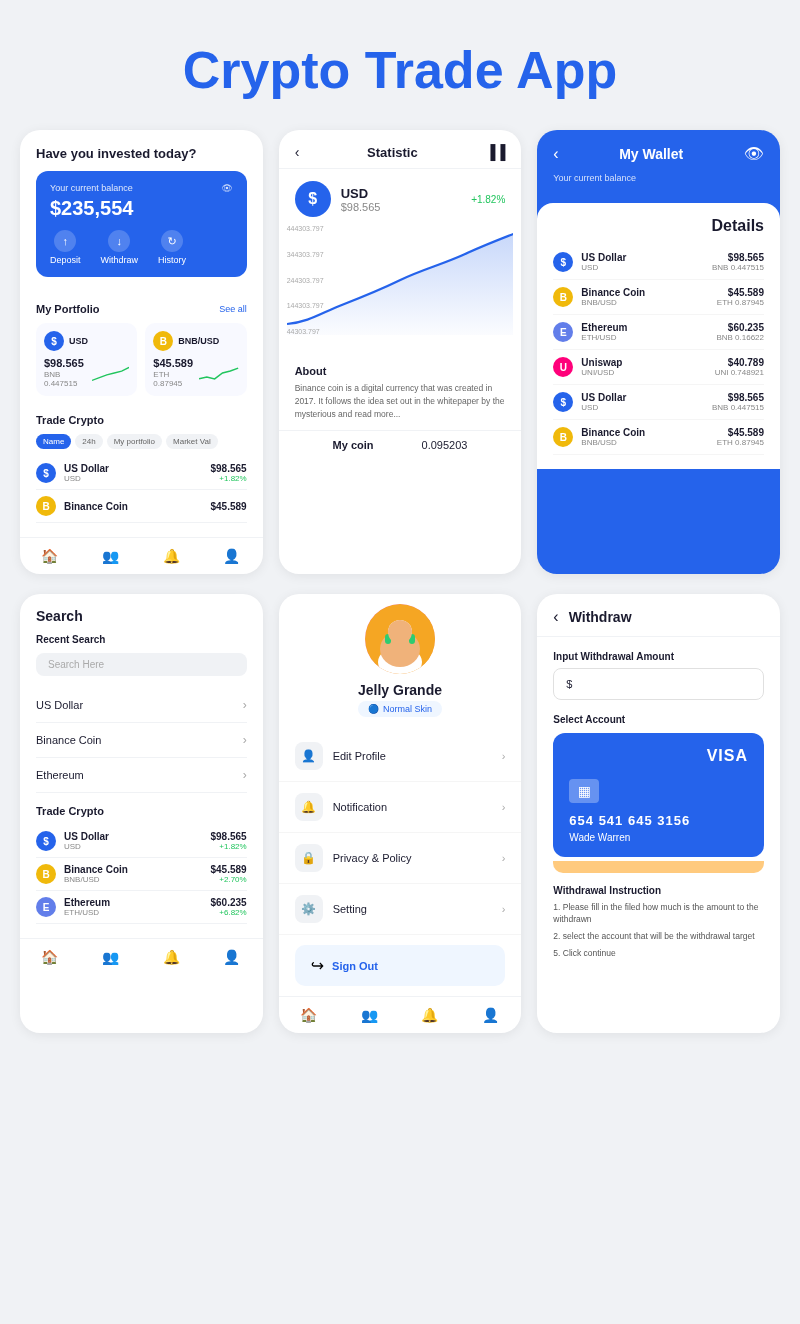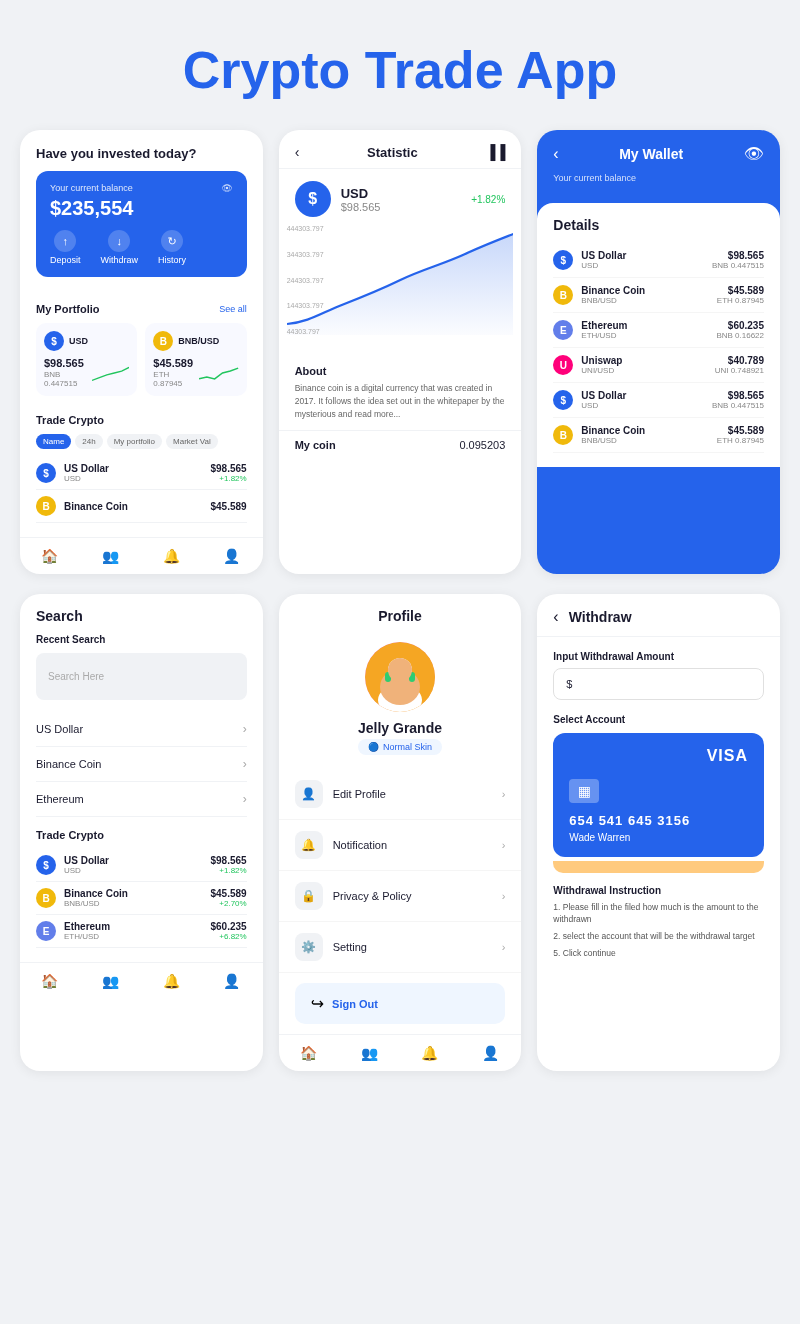--- a/index.html
+++ b/index.html
@@ -268,23 +268,23 @@
     .chart-label { font-size: 7px; color: #aaa; }
 
     .about-section {
       padding: 10px 16px;
     }
     .about-title { font-size: 11px; font-weight: 700; color: #1a1a2e; margin-bottom: 5px; }
     .about-text { font-size: 8.5px; color: #666; line-height: 1.5; }
 
     .my-coin-row {
       display: flex;
-      justify-content: space-between;
-      align-items: center;
-      padding: 8px 16px;
+      justify-content: center;
+      align-items: center;
+      padding: 8px 28px;
       border-top: 1px solid #f0f2f5;
       gap: 48px;
     }
     .my-coin-label { font-size: 11px; font-weight: 600; color: #1a1a2e; }
     .my-coin-val { font-size: 11px; color: #1a1a2e; }
 
     .trade-buttons {
       display: flex;
       gap: 8px;
       padding: 10px 16px 14px;
@@ -335,24 +335,25 @@
       color: #fff;
       margin-bottom: 16px;
     }
 
     .wallet-details {
       background: #fff;
       border-radius: 16px 16px 0 0;
       padding: 14px 16px;
     }
     .details-title {
-      font-size: 14px;
+      font-size: 16px;
       font-weight: 700;
       color: #1a1a2e;
       margin-bottom: 10px;
+      text-align: right;
     }
     .wallet-coin-row {
       display: flex;
       align-items: center;
       gap: 8px;
       padding: 7px 0;
       border-bottom: 1px solid #f5f5f5;
     }
     .wallet-coin-info { flex: 1; }
     .wallet-coin-name { font-size: 10px; font-weight: 600; color: #1a1a2e; }
@@ -363,21 +364,21 @@
 
     
     .app4-header {
       padding: 14px 16px 8px;
     }
     .app4-title { font-size: 14px; font-weight: 700; color: #1a1a2e; margin-bottom: 10px; }
     .recent-title { font-size: 10px; font-weight: 600; color: #1a1a2e; margin-bottom: 8px; }
     .search-input-wrap {
       background: #f0f2f5;
       border-radius: 8px;
-      padding: 18px 12px;
+      padding: 6px 12px;
       margin-bottom: 12px;
       font-size: 10px;
       color: #aaa;
     }
     .search-list-item {
       display: flex;
       justify-content: space-between;
       align-items: center;
       padding: 10px 0;
       border-bottom: 1px solid #f0f2f5;
@@ -850,23 +851,20 @@
 
     <div class="app-bottom-nav">
       <span class="nav-icon">🏠</span>
       <span class="nav-icon active">👥</span>
       <span class="nav-icon">🔔</span>
       <span class="nav-icon">👤</span>
     </div>
   </div>
 
   <div class="app-card">
-    <div class="app5-header">
-      <div class="app5-title">Profile</div>
-    </div>
     <div class="profile-avatar-section">
       <div class="avatar-circle">
         <svg width="70" height="70" viewBox="0 0 70 70">
           <circle cx="35" cy="35" r="35" fill="#f5a623"></circle>
           <ellipse cx="35" cy="28" rx="12" ry="12" fill="#fff"></ellipse>
           <ellipse cx="35" cy="58" rx="22" ry="16" fill="#fff"></ellipse>
           <ellipse cx="35" cy="45" rx="20" ry="18" fill="#f0b27a"></ellipse>
           <rect x="20" y="30" width="6" height="10" rx="3" fill="#2ecc71"></rect>
           <rect x="44" y="30" width="6" height="10" rx="3" fill="#2ecc71"></rect>
           <ellipse cx="35" cy="28" rx="12" ry="12" fill="#f0b27a"></ellipse>

